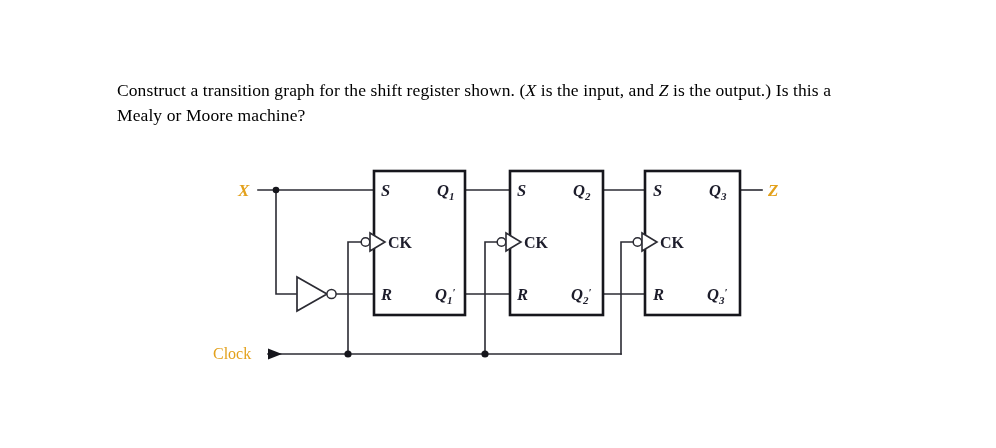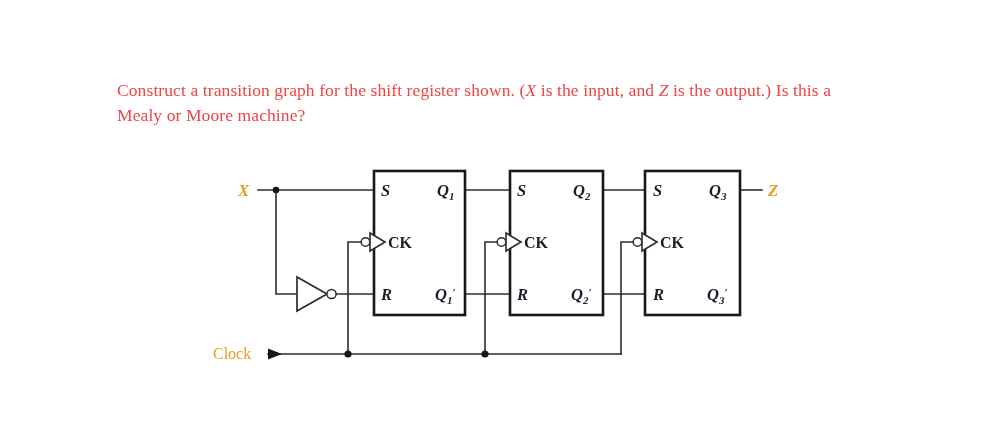--- a/index.html
+++ b/index.html
@@ -17,21 +17,21 @@
 
   
   #problem-text {
     position: absolute;
     left: 117px;
     top: 78px;
     width: 760px;
     font-family: "Liberation Serif", serif;
     font-size: 17.5px;
     line-height: 1.42;
-    color: #ef4444;
+    color: #000000;
     letter-spacing: .1px;
   }
   #problem-text .ital {
     font-style: italic;
   }
 
   
   #circuit-figure {
     position: absolute;
     left: 0;

